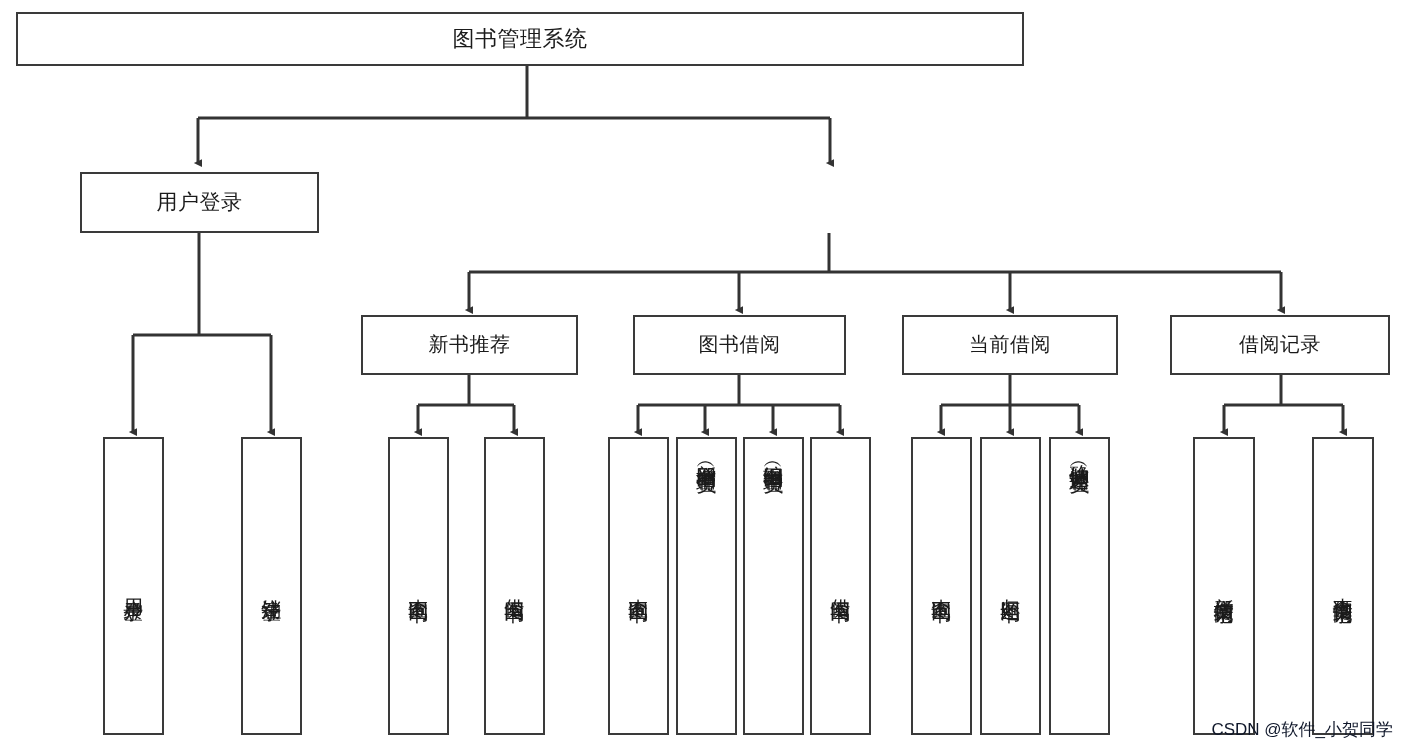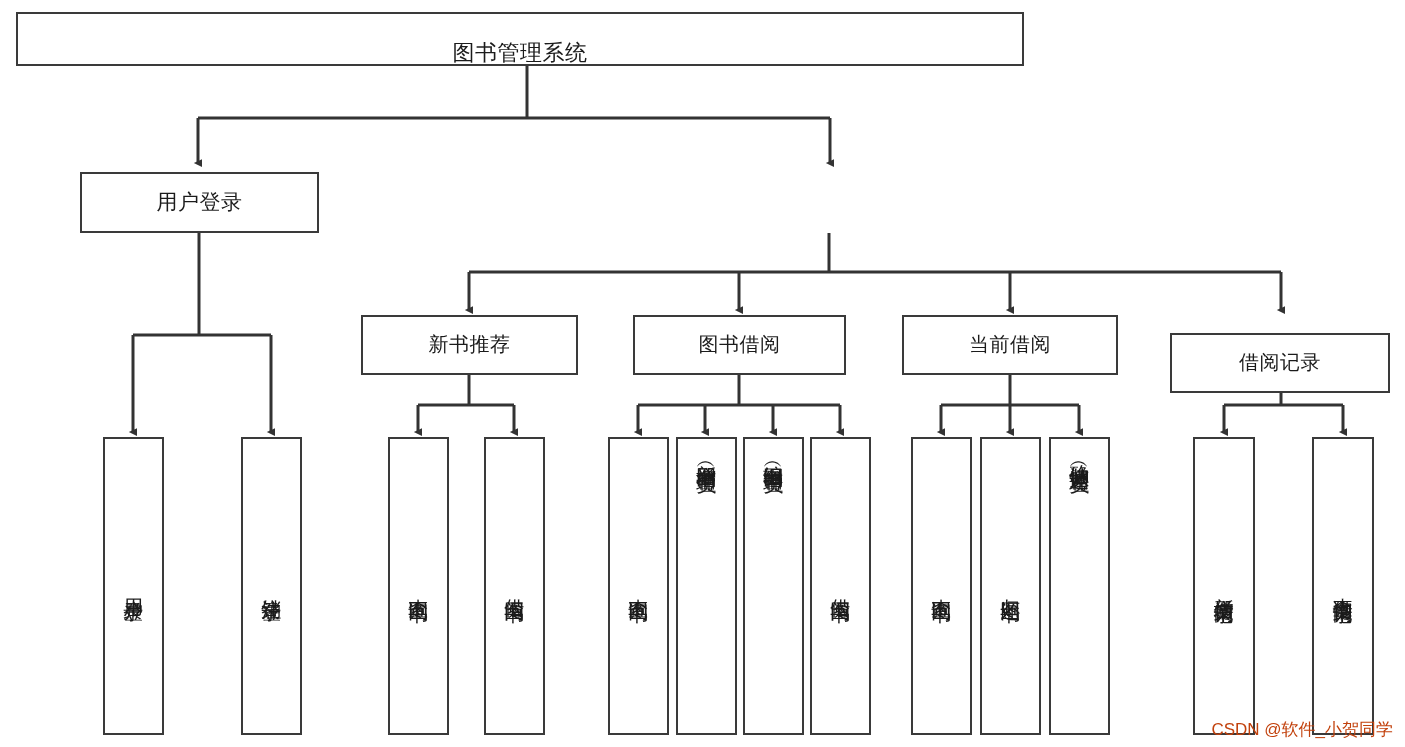--- a/index.html
+++ b/index.html
@@ -66,21 +66,21 @@
   }
   .node.leaf.centered {
     align-items: center;
     padding-top: 0;
   }
   #watermark {
     position: absolute;
     right: 12px;
     bottom: 6px;
     font-size: 17px;
-    color: #c2410c;
+    color: #0f172a;
     white-space: nowrap;
     z-index: 3;
   }
 </style>
 </head>
 <body>
 
 <div id="canvas">
 
   <svg id="edges" viewBox="0 0 1405 747">
@@ -126,38 +126,38 @@
       <path d="M1010,405 L1010,432" marker-end="url(#arrow)"></path>
       <path d="M1079,405 L1079,432" marker-end="url(#arrow)"></path>
 
       <path d="M1281,375 L1281,405"></path>
       <path d="M1224,405 L1343,405"></path>
       <path d="M1224,405 L1224,432" marker-end="url(#arrow)"></path>
       <path d="M1343,405 L1343,432" marker-end="url(#arrow)"></path>
     </g>
   </svg>
 
-  <div class="node root" style="left:16px; top:12px; width:1008px; height:54px;align-items:flex-end;">
+  <div class="node root" style="left:16px; top:12px; width:1008px; height:54px;">
     <span class="label">图书管理系统</span>
   </div>
 
   <div class="node level1" style="left:80px; top:172px; width:239px; height:61px;">
     <span class="label">用户登录</span>
   </div>
 
   <div class="node level2" style="left:361px; top:315px; width:217px; height:60px;">
     <span class="label">新书推荐</span>
   </div>
   <div class="node level2" style="left:902px; top:315px; width:216px; height:60px;">
     <span class="label">当前借阅</span>
   </div>
   <div class="node level2" style="left:633px; top:315px; width:213px; height:60px;">
     <span class="label">图书借阅</span>
   </div>
-  <div class="node level2" style="left:1170px; top:333px; width:220px; height:60px;">
+  <div class="node level2" style="left:1170px; top:315px; width:220px; height:60px;">
     <span class="label">借阅记录</span>
   </div>
 
   <div class="node leaf centered" style="left:103px; top:437px; width:61px; height:298px;">
     <span class="label">用户登录</span>
   </div>
   <div class="node leaf centered" style="left:241px; top:437px; width:61px; height:298px;">
     <span class="label">注销登录</span>
   </div>
 

